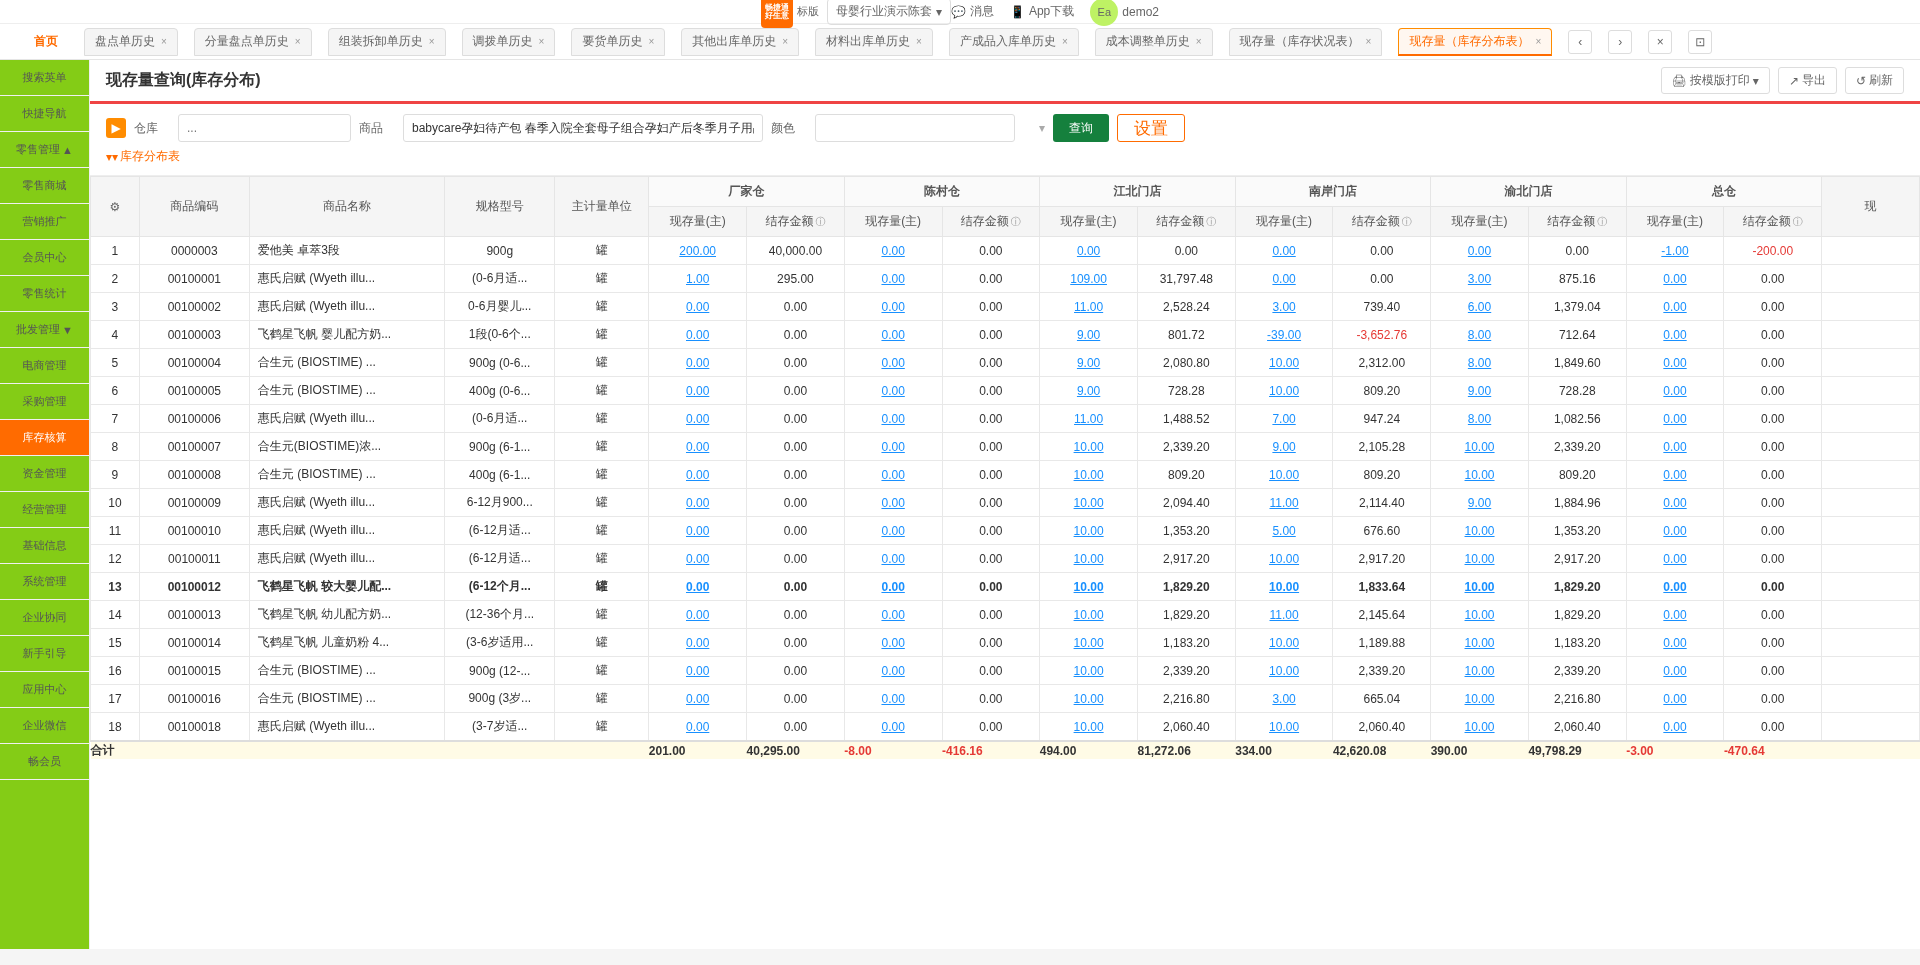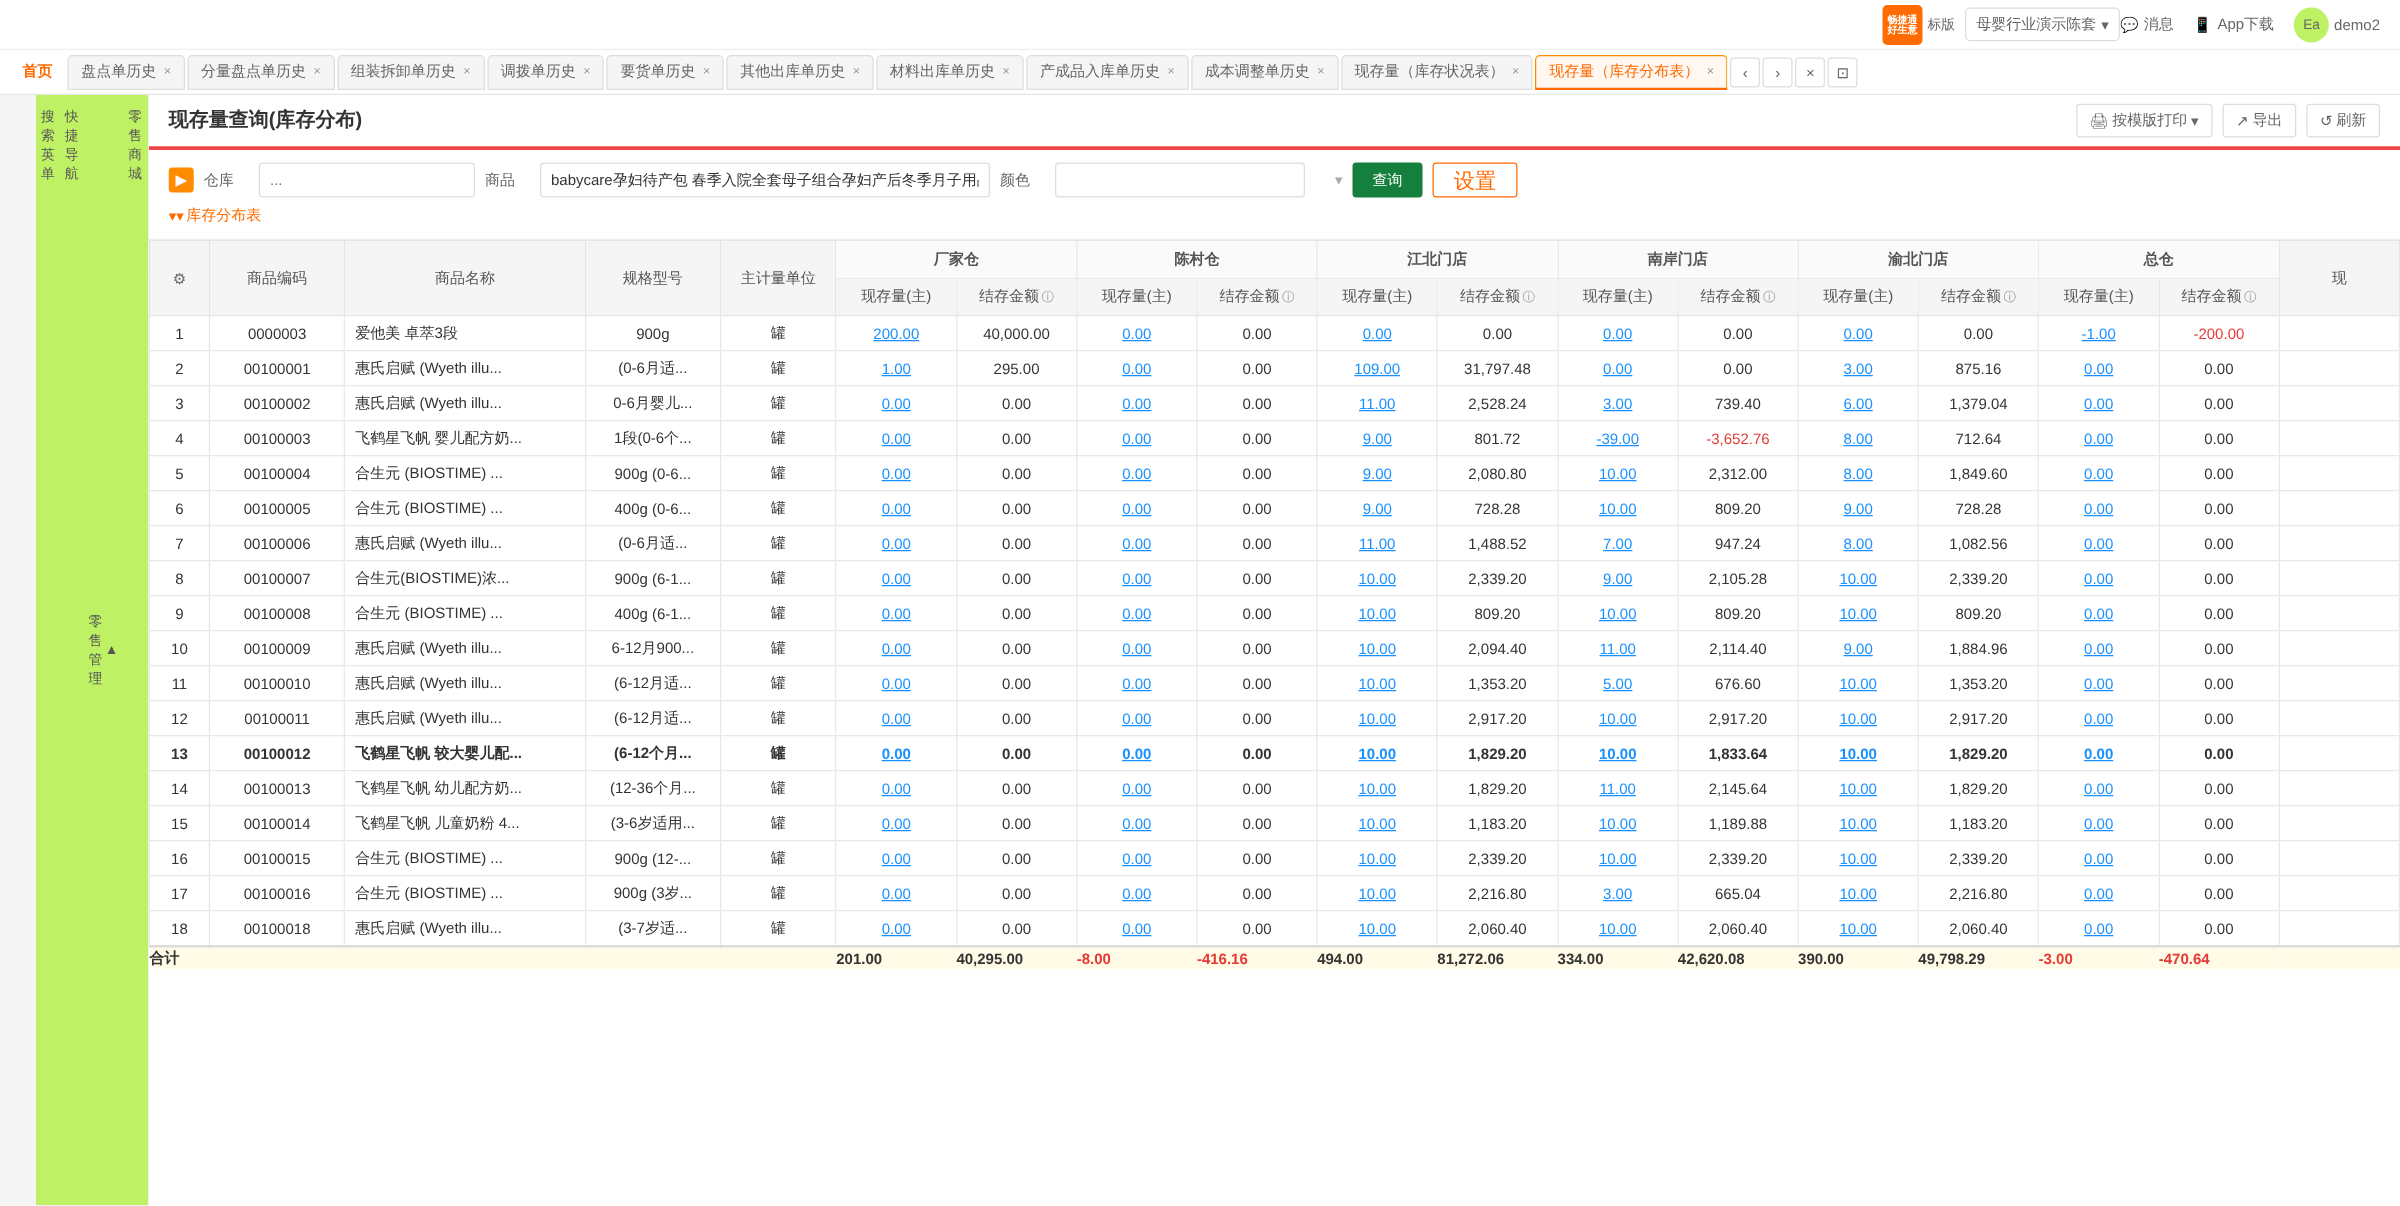--- a/index.html
+++ b/index.html
@@ -1,41 +1,41 @@
 <!DOCTYPE html>
 <html><head>
   <meta charset="utf-8">
   <style>
     * { margin: 0; padding: 0; box-sizing: border-box; }
     body { font-family: 'Microsoft YaHei', Arial, sans-serif; font-size: 12px; background: #f5f5f5; color: #333; overflow: hidden; }
 
     
-    .top-bar { height: 40px; background: #fff; display: flex; align-items: center; justify-content: flex-end; padding: 0 16px; border-bottom: 1px solid #eee; }
+    .top-bar { height: 24px; background: #fff; display: flex; align-items: center; justify-content: center; padding: 0 28px; border-bottom: 1px solid #eee; }
     .top-bar-left { display: flex; align-items: center; gap: 8px; }
     .logo-area { display: flex; align-items: center; gap: 4px; }
     .logo-icon { width: 32px; height: 32px; background: #ff6b00; border-radius: 4px; display: flex; align-items: center; justify-content: center; color: white; font-size: 10px; font-weight: bold; }
     .logo-text { font-size: 11px; color: #666; }
     .industry-selector { display: flex; align-items: center; gap: 4px; padding: 4px 8px; border: 1px solid #ddd; border-radius: 4px; cursor: pointer; color: #666; font-size: 12px; }
     .top-bar-right { display: flex; align-items: center; gap: 16px; }
     .top-bar-action { display: flex; align-items: center; gap: 4px; color: #666; cursor: pointer; font-size: 12px; }
     .user-avatar { width: 28px; height: 28px; border-radius: 50%; background: #bef264; overflow: hidden; display: flex; align-items: center; justify-content: center; font-size: 11px; color: #666; }
 
     
-    .tab-bar { height: 36px; background: #fff; display: flex; align-items: center; padding: 0 8px; border-bottom: 1px solid #e5e5e5; overflow: hidden; gap: 2px; }
+    .tab-bar { height: 36px; background: #fff; display: flex; align-items: center; padding: 0 24px; border-bottom: 1px solid #e5e5e5; overflow: hidden; gap: 16px; }
     .tab-item { height: 28px; padding: 0 10px; border-radius: 4px 4px 0 0; display: flex; align-items: center; gap: 4px; cursor: pointer; font-size: 12px; white-space: nowrap; background: #f5f5f5; border: 1px solid #ddd; color: #666; }
     .tab-item.active { background: #fff7f0; border-color: #ff8c00; color: #ff6b00; border-bottom: 2px solid #ff6b00; }
     .tab-home { color: #ff6b00; font-weight: bold; background: none; border: none; }
     .tab-close { font-size: 10px; color: #999; margin-left: 2px; }
     .tab-nav-btn { width: 24px; height: 24px; border: 1px solid #ddd; border-radius: 3px; display: flex; align-items: center; justify-content: center; cursor: pointer; color: #666; flex-shrink: 0; }
 
     
     .main-layout { display: flex; height: calc(965px - 76px); }
 
     
-    .sidebar { width: 90px; background: #bef264; border-right: 1px solid #eee; display: flex; flex-direction: row; overflow-y: auto; flex-shrink: 0; margin-left: 29px; }
+    .sidebar { width: 90px; background: #84cc16; border-right: 1px solid #eee; display: flex; flex-direction: column; overflow-y: auto; flex-shrink: 0; }
     .sidebar-item { padding: 10px 4px; text-align: center; cursor: pointer; font-size: 11px; color: #555; border-bottom: 1px solid #f0f0f0; }
     .sidebar-item.active { background: #ff6b00; color: white; }
     .sidebar-item.has-arrow { display: flex; align-items: center; justify-content: center; gap: 2px; }
 
     
     .content-area { flex: 1; overflow: hidden; display: flex; flex-direction: column; }
 
     
     .page-header { height: 44px; background: #fff; display: flex; align-items: center; justify-content: space-between; padding: 0 16px; border-bottom: 3px solid #ef4444; }
     .page-title { font-size: 16px; font-weight: bold; color: #333; }

